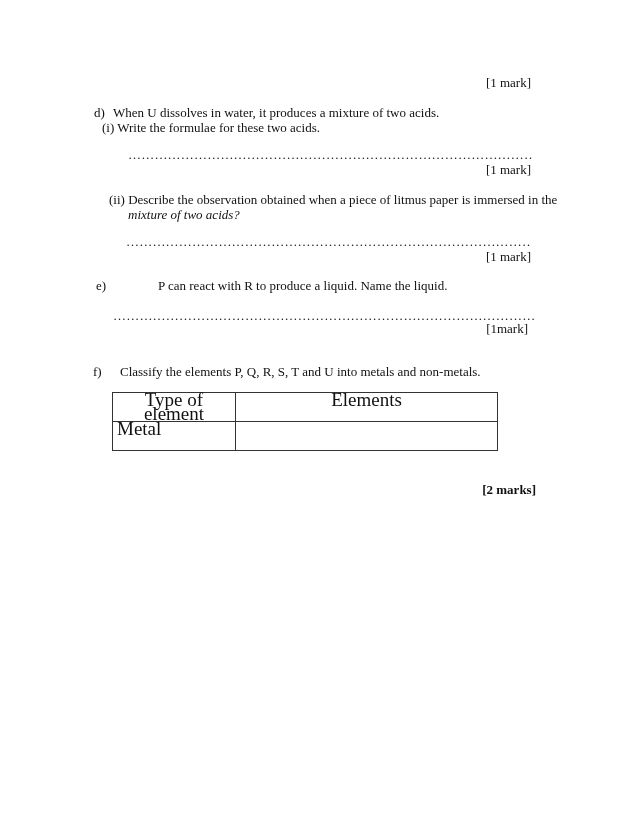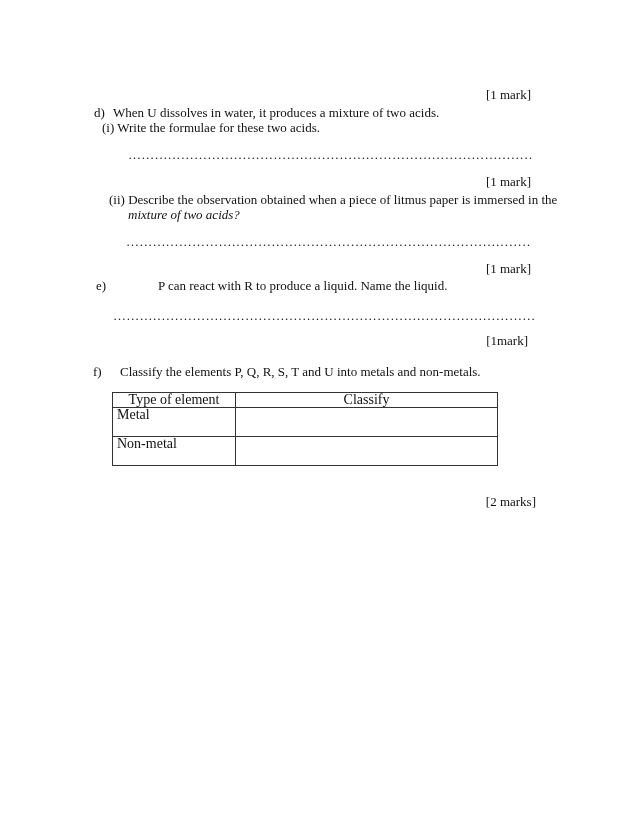--- a/index.html
+++ b/index.html
@@ -2,25 +2,25 @@
 <html><head>
 <meta charset="utf-8">
 <style>
   html, body { margin: 0; padding: 0; }
   body {
     width: 638px; height: 826px; background: #ffffff; position: relative;
     font-family: "Liberation Serif", "DejaVu Serif", serif; color: #111111;
     font-size: 13px; overflow: hidden;
   }
   .abs { position: absolute; white-space: nowrap; line-height: 15px; }
-  .mark { text-align: right; margin-top: 12px; }
+  .mark { text-align: right; }
   .dots { overflow: hidden; letter-spacing: 0.2px; color: #222; }
   table.cls {
     position: absolute; left: 112px; top: 392px; width: 386px;
-    border-collapse: collapse; font-size: 14px;
+    border-collapse: collapse; font-size: 19px;
   }
   table.cls td, table.cls th {
     border: 1px solid #333; padding: 0 4px; vertical-align: top;
     font-weight: normal; line-height: 14px;
   }
   table.cls th { height: 14px; text-align: center; }
   table.cls td { height: 28px; }
   table.cls .c1 { width: 114px; }
 </style>
 </head>
@@ -46,28 +46,24 @@
   <div class="abs dots" style="left:113px; top:308px; width:422px;">………………………………………………………………………………………...</div>
   <div class="abs mark" style="left:440px; top:321px; width:88px;">[1mark]</div>
 
   <div class="abs" style="left:93px; top:364px;">f)</div>
   <div class="abs" style="left:120px; top:364px;">Classify the elements P, Q, R, S, T and U into metals and non-metals.</div>
 
   <table class="cls">
     <tbody>
         <tr>
       <th class="c1">Type of element</th>
-      <th>Classify</th>
+      <th>Elements</th>
     </tr>
     <tr>
       <td class="c1">Metal</td>
       <td></td>
     </tr>
-    <tr>
-      <td class="c1">Non-metal</td>
-      <td></td>
-    </tr>
   </tbody>
     </table>
 
-  <div class="abs mark" style="left:440px; top:482px; width:96px;">[2 marks]</div>
+  <div class="abs mark" style="left:440px; top:482px; width:96px;font-weight:bold;">[2 marks]</div>
 
 </div>
 
 </body></html>

